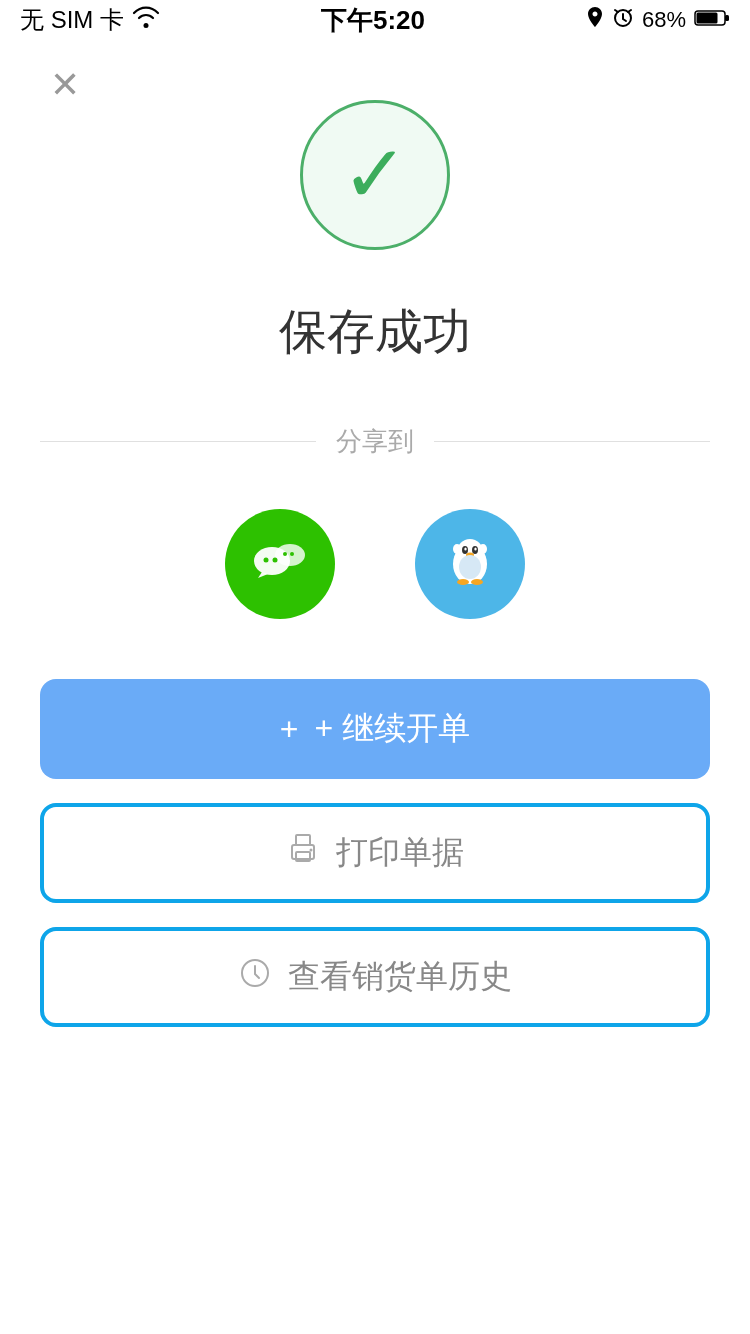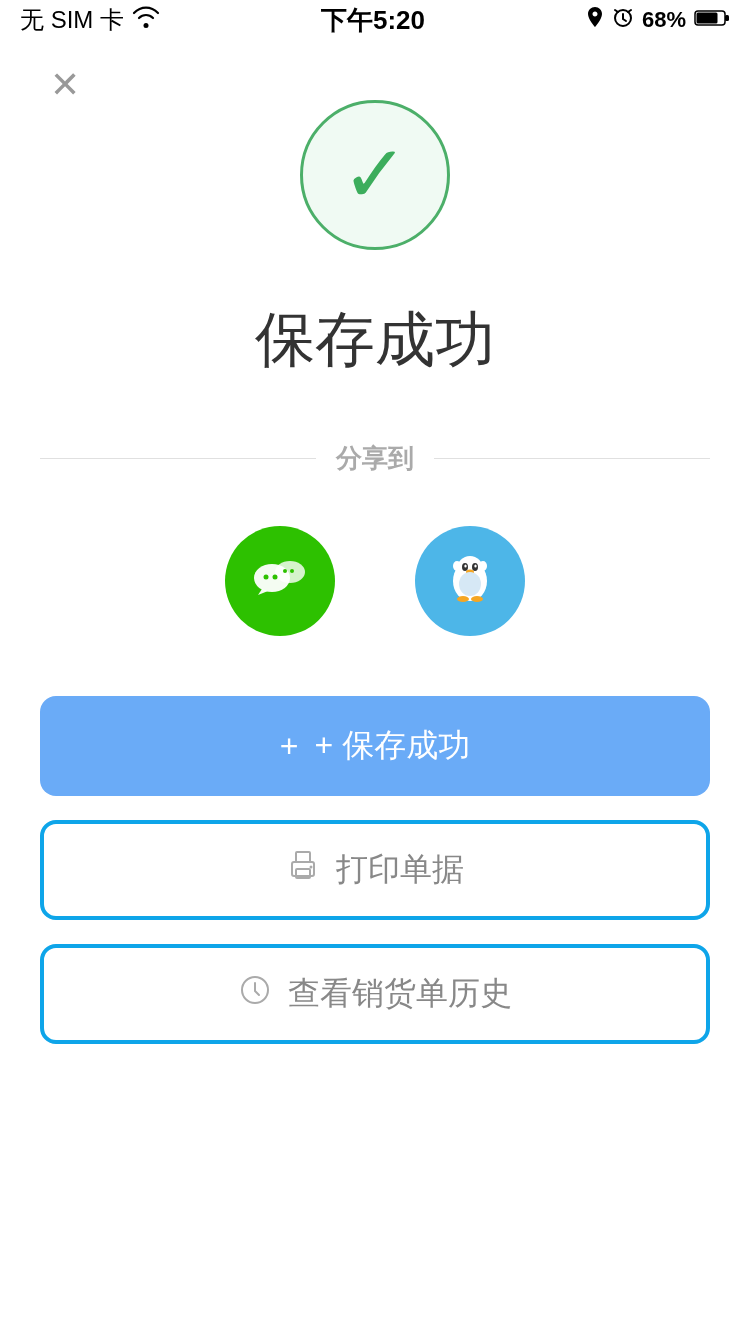--- a/index.html
+++ b/index.html
@@ -38,21 +38,20 @@
       font-weight: 600;
       color: #000;
     }
 
     .status-right {
       display: flex;
       align-items: center;
       gap: 8px;
       font-size: 22px;
       color: #000;
-      font-weight: bold;
     }
 
     
     .close-btn {
       position: absolute;
       top: 60px;
       left: 40px;
       width: 50px;
       height: 50px;
       display: flex;
@@ -92,21 +91,21 @@
     }
 
     .checkmark {
       font-size: 80px;
       color: #3cad5c;
       line-height: 1;
     }
 
     
     .success-title {
-      font-size: 60px;
+      font-size: 48px;
       font-weight: 500;
       color: #333;
       margin-bottom: 60px;
     }
 
     
     .share-section {
       width: 100%;
       display: flex;
       flex-direction: column;
@@ -125,21 +124,20 @@
     .divider-line {
       flex: 1;
       height: 1px;
       background: #e0e0e0;
     }
 
     .share-label {
       font-size: 26px;
       color: #aaa;
       padding: 0 20px;
-      font-weight: bold;
     }
 
     .share-icons {
       display: flex;
       gap: 80px;
       align-items: center;
     }
 
     .share-icon-btn {
       width: 110px;
@@ -306,21 +304,21 @@
           <ellipse cx="43" cy="15" rx="4" ry="5" fill="white"></ellipse>
         </svg>
       </div>
     </div>
   </div>
 
   <div class="action-buttons">
 
     <button class="action-btn btn-primary">
       <span class="btn-icon">+</span>
-      <span>+ 保存成功</span>
+      <span>+ 继续开单</span>
     </button>
 
     <button class="action-btn btn-secondary">
       <span class="btn-icon">
         <svg width="34" height="34" viewBox="0 0 34 34" fill="none">
           <rect x="6" y="13" width="22" height="14" rx="2" stroke="#aaa" stroke-width="2" fill="none"></rect>
           <rect x="10" y="3" width="14" height="10" rx="1" stroke="#aaa" stroke-width="2" fill="none"></rect>
           <rect x="10" y="20" width="14" height="9" rx="1" stroke="#aaa" stroke-width="2" fill="none"></rect>
           <circle cx="25" cy="18" r="1.5" fill="#aaa"></circle>
         </svg>

